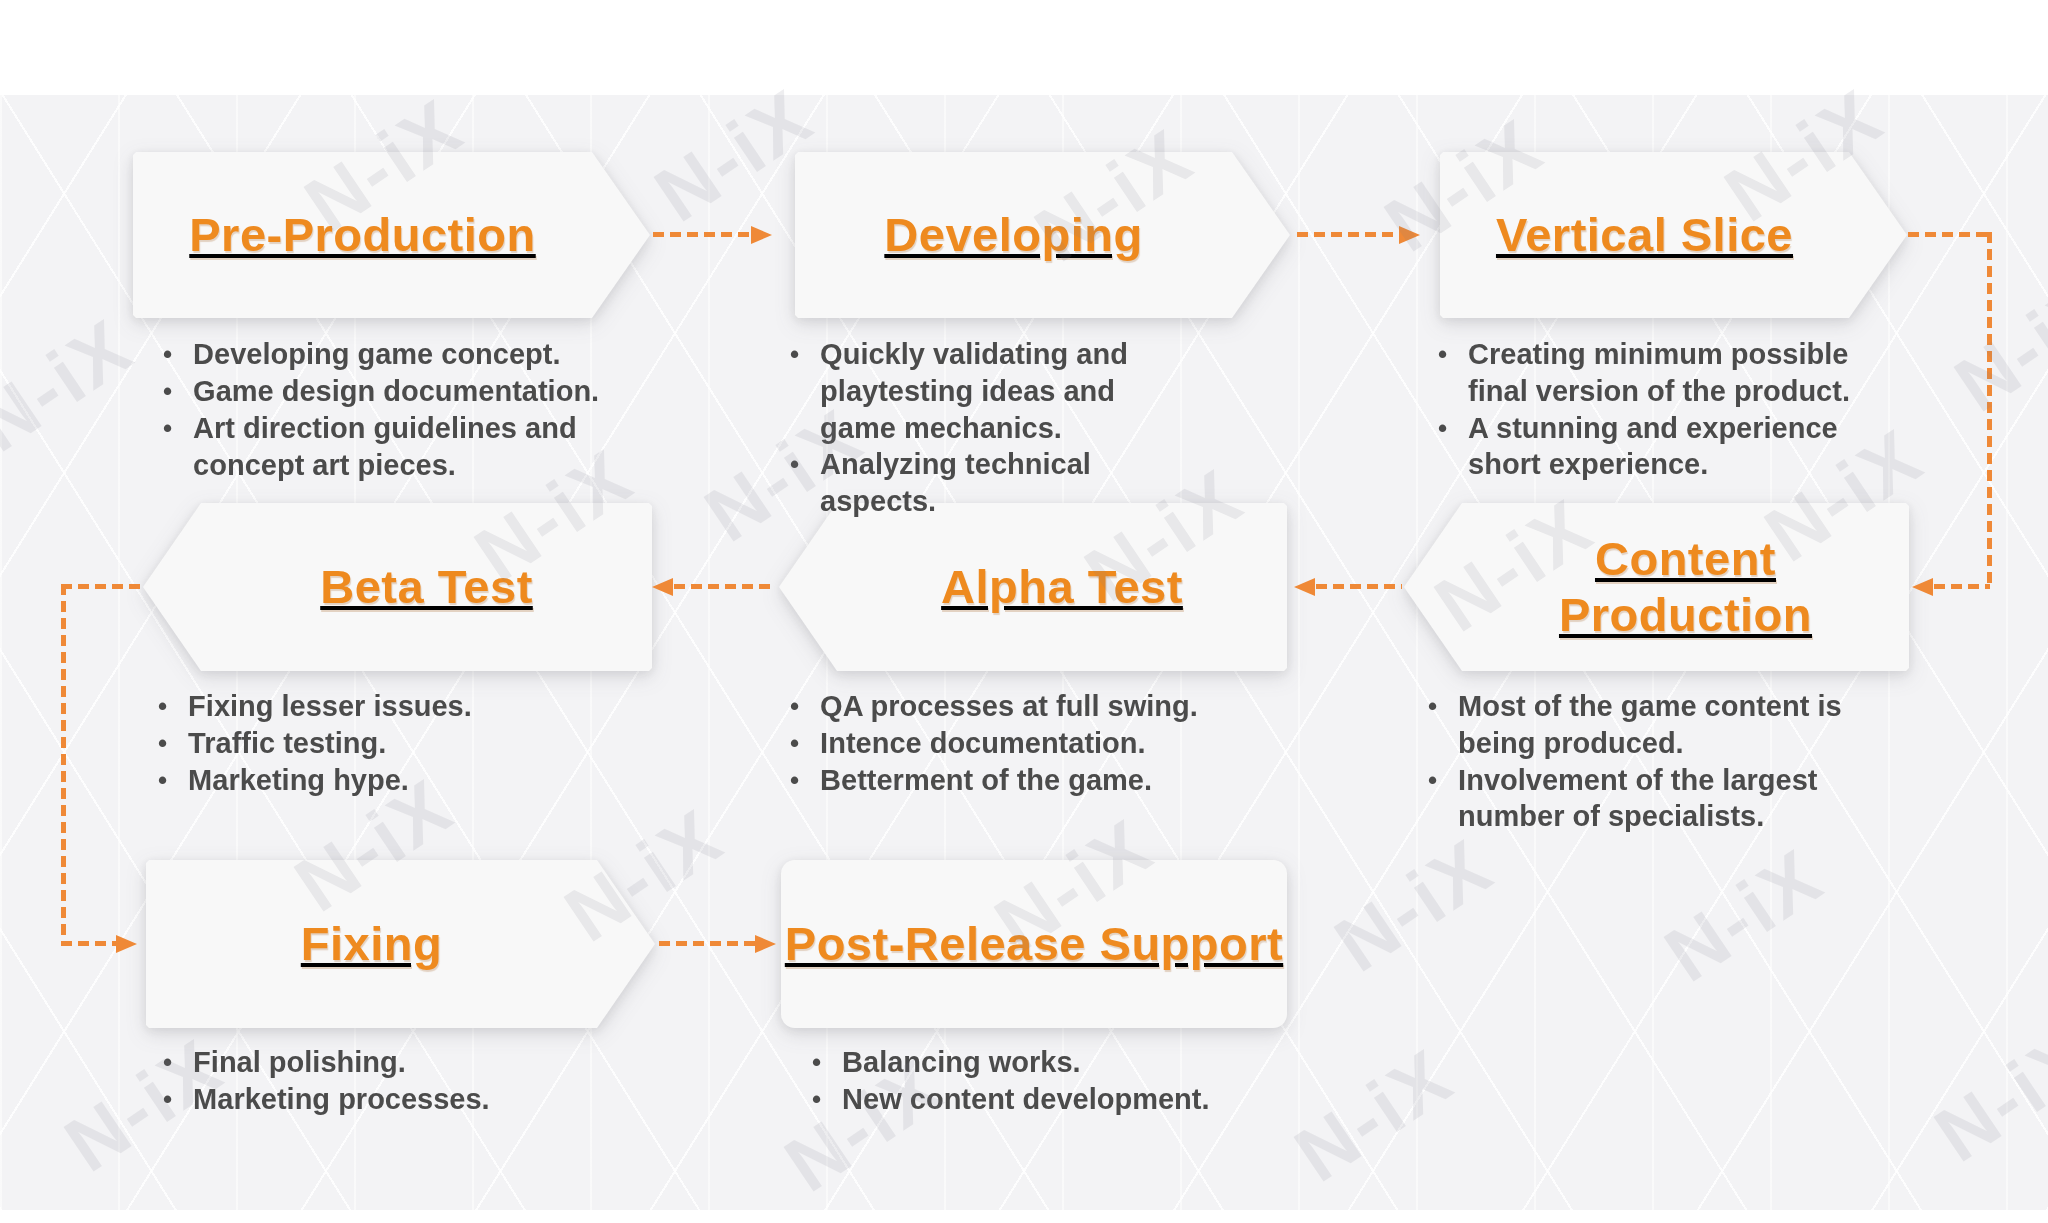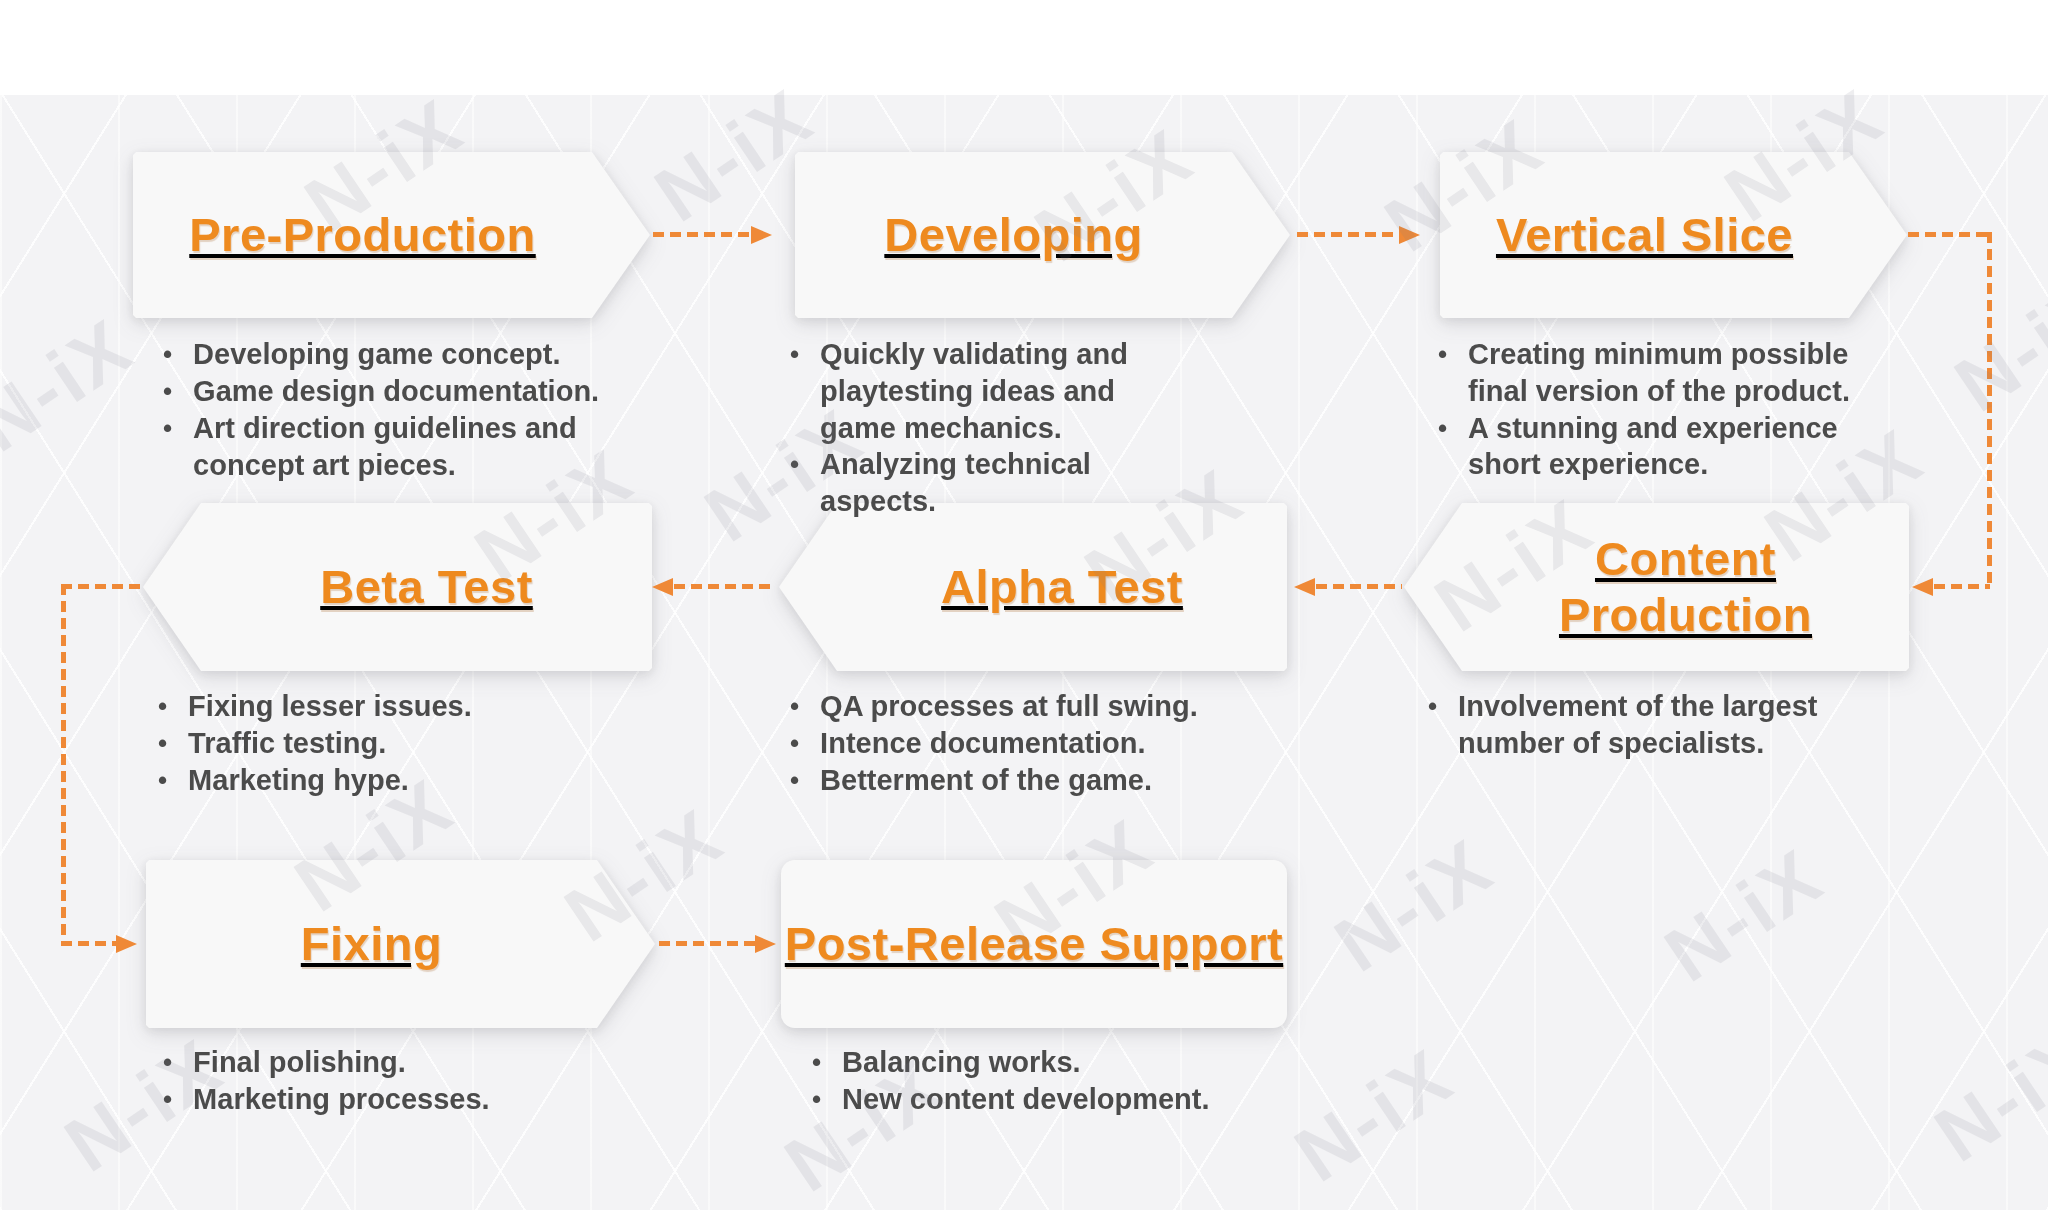--- a/index.html
+++ b/index.html
@@ -185,20 +185,23 @@
 <ul class="bullets" style="left:1438px;top:336px;width:425px">
   <li>
       <span>Creating minimum possible final version of the product.</span>
     </li>
   <li>
       <span>A stunning and experience short experience.</span>
     </li>
 </ul>
 <ul class="bullets" style="left:1428px;top:688px;width:440px">
   <li>
+      <span>Most of the game content is being produced.</span>
+    </li>
+  <li>
       <span>Involvement of the largest number of specialists.</span>
     </li>
 </ul>
 <ul class="bullets" style="left:790px;top:688px;width:455px">
   <li>
       <span>QA processes at full swing.</span>
     </li>
   <li>
       <span>Intence documentation.</span>
     </li>

